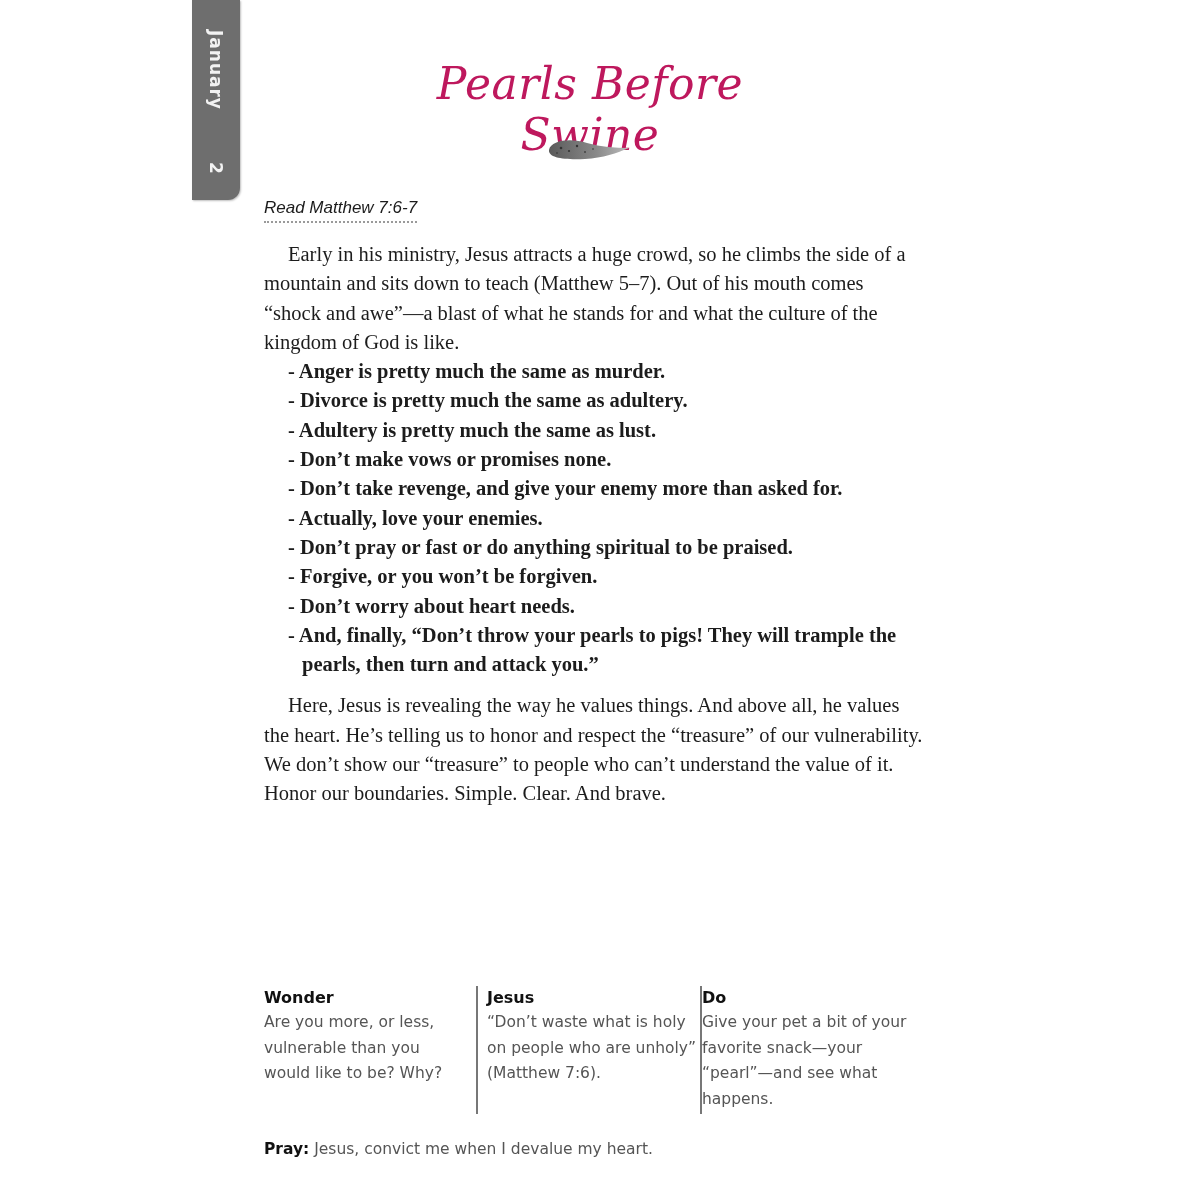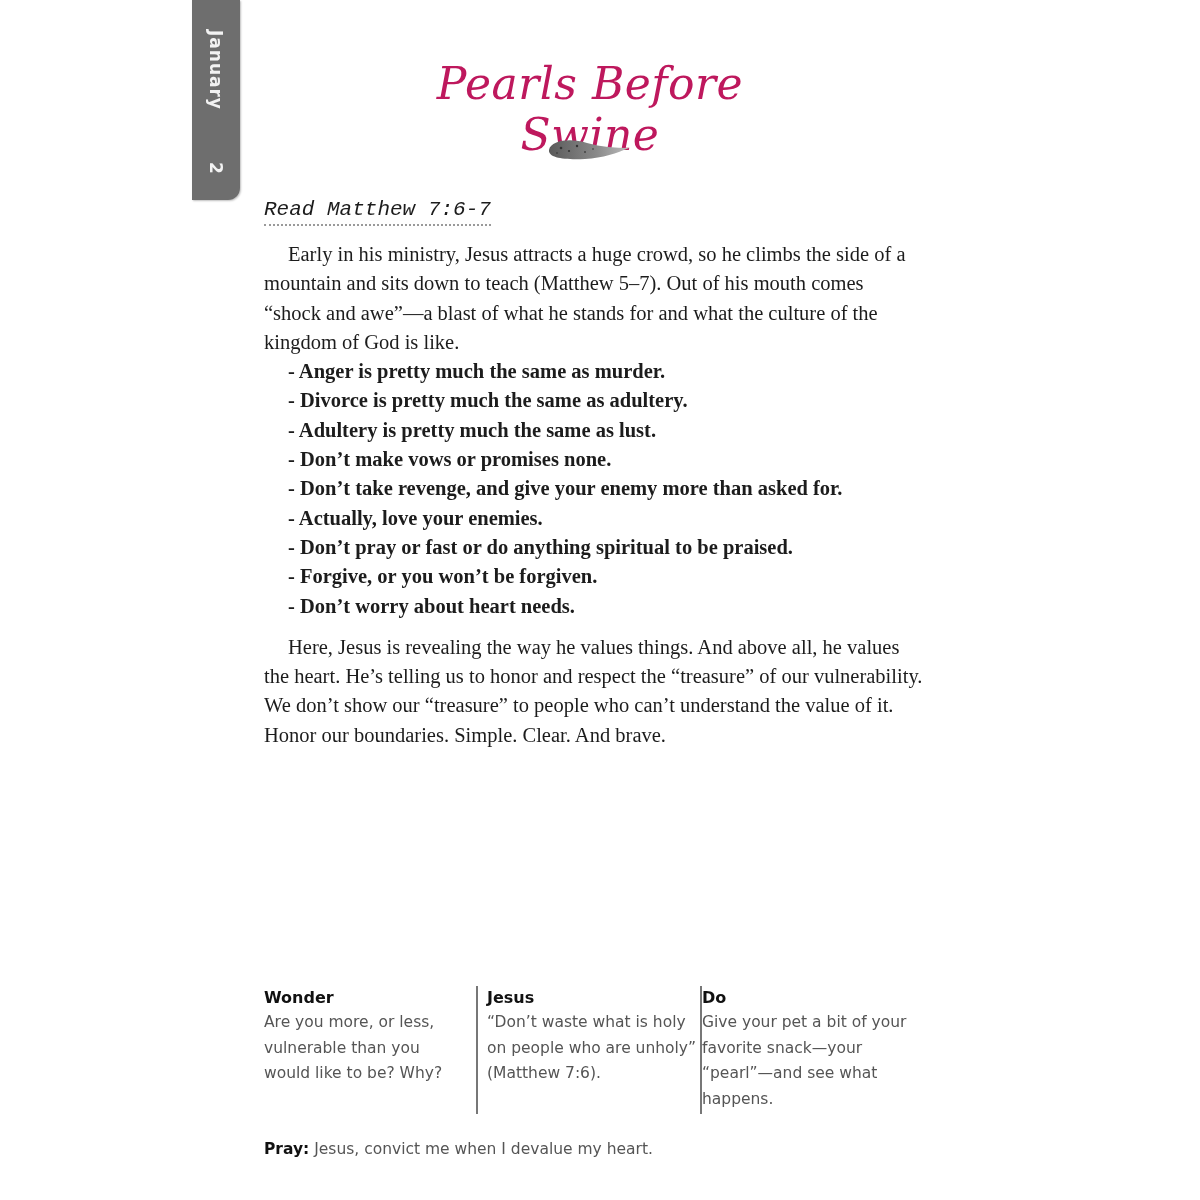--- a/index.html
+++ b/index.html
@@ -26,21 +26,21 @@
   .title {
     position: absolute; left: 380px; top: 58px; width: 420px; text-align: center;
     font-family: "DejaVu Serif", serif; font-style: italic; font-size: 44px; color: #be185d;
     letter-spacing: 0.5px;
   }
   .pearl {
     position: absolute; left: 545px; top: 136px; width: 86px; height: 26px;
   }
   .read {
     position: absolute; left: 264px; top: 198px;
-    font-family: Liberation Mono, monospace; font-style: italic; font-size: 21px; color: #1c1c1c;
+    font-family: Liberation Sans, sans-serif; font-style: italic; font-size: 17px; color: #1c1c1c;
     padding-bottom: 3px; border-bottom: 2px dotted #9a9a9a;
   }
   .body {
     position: absolute; left: 264px; top: 240px; width: 660px;
     font-family: "Liberation Serif", serif; font-size: 20.5px; line-height: 29.3px; color: #1c1c1c;
   }
   .body p { margin: 0; }
   .indent { text-indent: 24px; }
   .list { margin: 0; padding: 0; list-style: none; font-weight: bold; }
   .list li { padding-left: 38px; text-indent: -14px; }
@@ -94,20 +94,21 @@
   <ul class="list">
     <li>- Anger is pretty much the same as murder.</li>
     <li>- Divorce is pretty much the same as adultery.</li>
     <li>- Adultery is pretty much the same as lust.</li>
     <li>- Don’t make vows or promises none.</li>
     <li>- Don’t take revenge, and give your enemy more than asked for.</li>
     <li>- Actually, love your enemies.</li>
     <li>- Don’t pray or fast or do anything spiritual to be praised.</li>
     <li>- Forgive, or you won’t be forgiven.</li>
     <li>- Don’t worry about heart needs.</li>
+    <li>- And, finally, “Don’t throw your pearls to pigs! They will trample the pearls, then turn and attack you.”</li>
   </ul>
   <p class="indent gap">Here, Jesus is revealing the way he values things. And above all, he values the heart. He’s telling us to honor and respect the “treasure” of our vulnerability. We don’t show our “treasure” to people who can’t understand the value of it. Honor our boundaries. Simple. Clear. And brave.</p>
 </div>
 
 <div class="cols">
   <div class="col col1">
     <h3>Wonder</h3>
     <div>Are you more, or less, vulnerable than you would like to be? Why?</div>
   </div>
   <div class="col col2">

